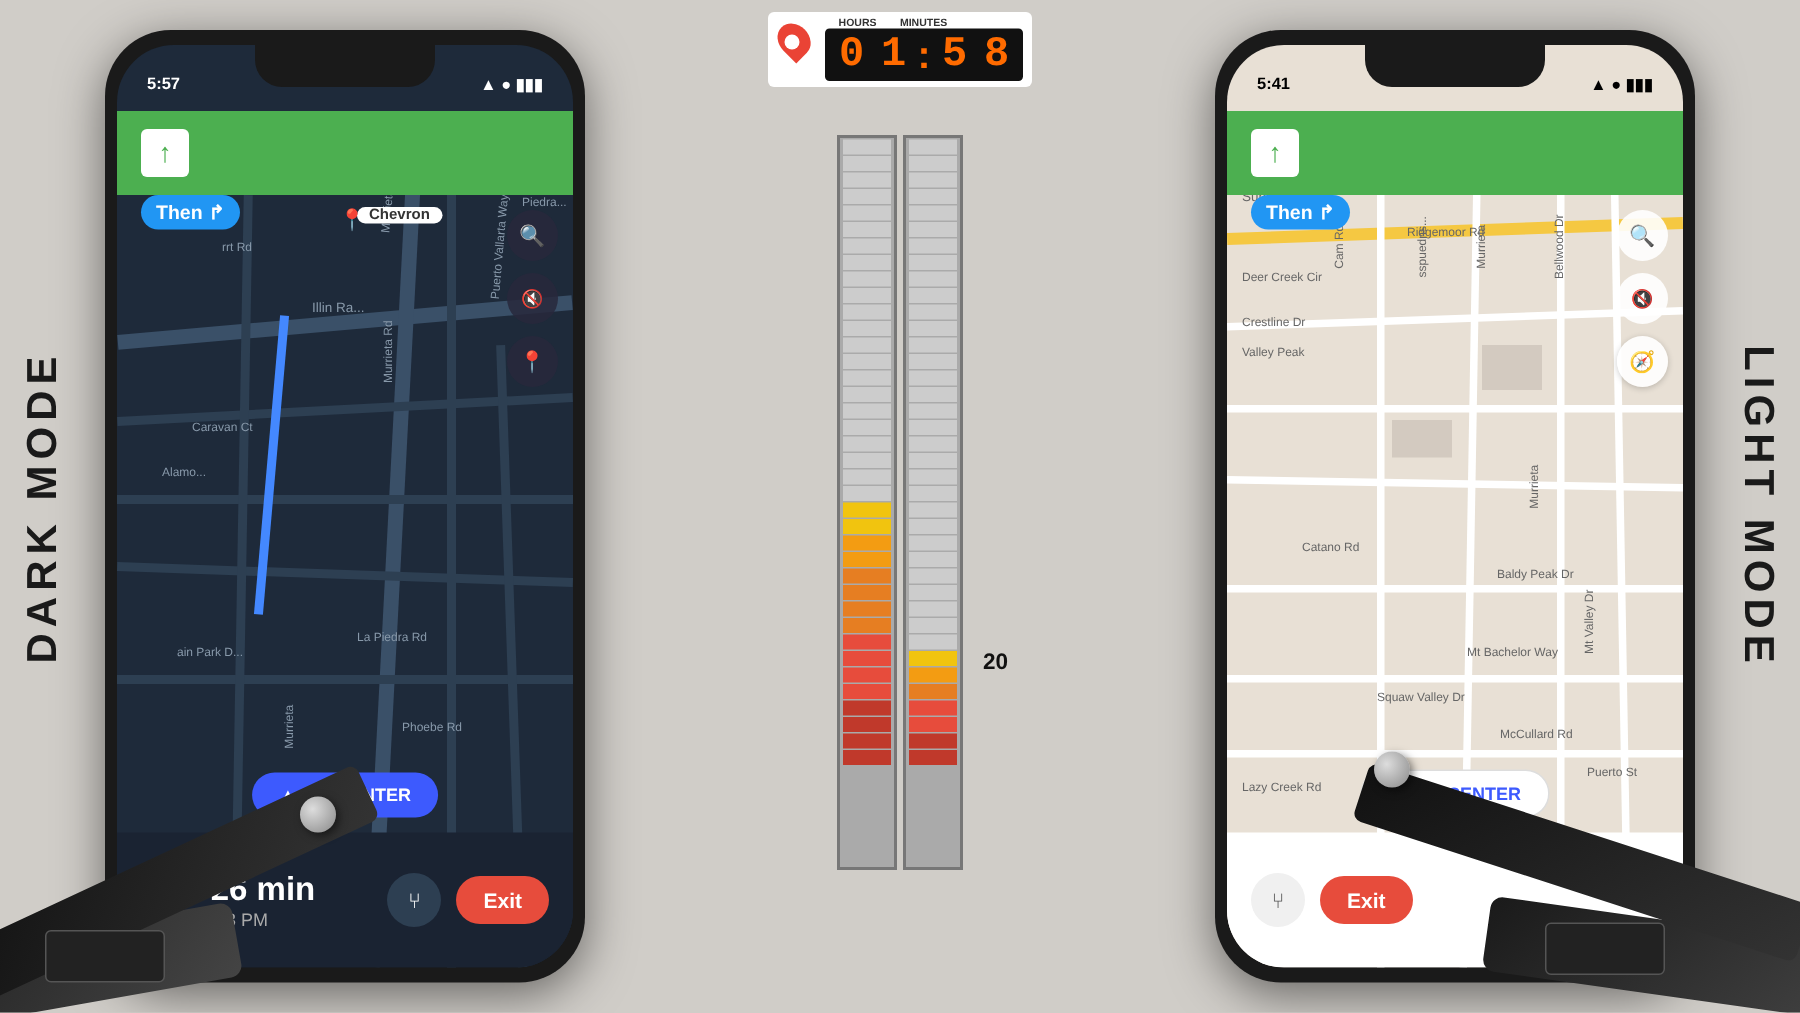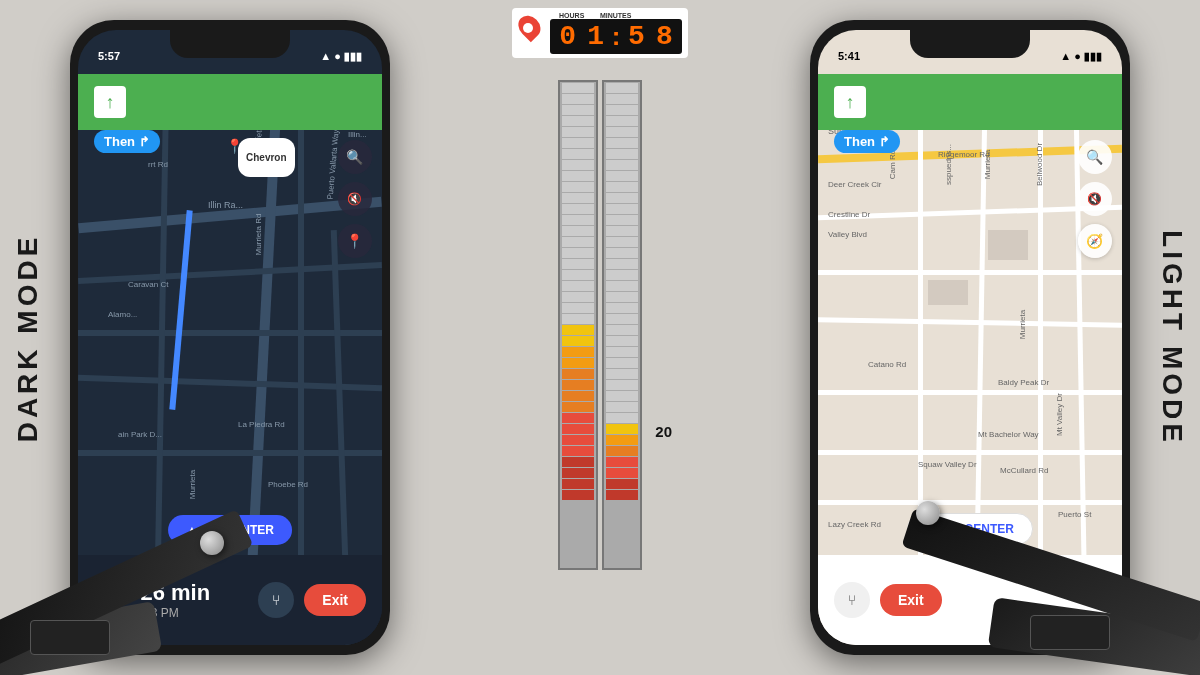--- a/index.html
+++ b/index.html
@@ -348,21 +348,21 @@
       flex-direction: column;
       align-items: center;
       gap: 4px;
     }
 
     
     .poi-label {
       position: absolute;
       background: white;
       border-radius: 12px;
-      padding: 14px 8px;
+      padding: 0 8px;
       font-size: 10px;
       font-weight: 600;
       color: #333;
       z-index: 7;
       white-space: nowrap;
     }
 
     
     .map-block {
       position: absolute;
@@ -404,21 +404,21 @@
       <span class="map-label map-label-dark" style="top:130px;left:70px;font-size:8px;">rrt Rd</span>
       <span class="map-label map-label-dark" style="top:250px;left:50px;font-size:8px;">Caravan Ct</span>
       <span class="map-label map-label-dark" style="top:200px;left:160px;font-size:8px;transform:rotate(-90deg);">Murrieta Rd</span>
       <span class="map-label map-label-dark" style="top:280px;left:30px;font-size:8px;">Alamo...</span>
       <span class="map-label map-label-dark" style="top:400px;left:40px;font-size:8px;">ain Park D...</span>
       <span class="map-label map-label-dark" style="top:390px;left:160px;font-size:8px;">La Piedra Rd</span>
       <span class="map-label map-label-dark" style="top:450px;left:190px;font-size:8px;">Phoebe Rd</span>
       <span class="map-label map-label-dark" style="top:130px;left:220px;font-size:8px;transform:rotate(-85deg);">Puerto Vallarta Way</span>
       <span class="map-label map-label-dark" style="top:100px;left:160px;font-size:8px;transform:rotate(-85deg);">Murrieta Rd</span>
       <span class="map-label map-label-dark" style="top:450px;left:100px;font-size:8px;transform:rotate(-90deg);">Murrieta</span>
-      <span class="map-label map-label-dark" style="top:100px;left:270px;font-size:8px;">Illin...</span>
+      <span class="map-label map-label-dark" style="top:100px;left:270px;font-size:8px;">Piedra...</span>
     </div>
 
     <div class="status-bar status-bar-dark">
       <span>5:57</span>
       <span>▲ ● ▮▮▮</span>
     </div>
 
     <div class="nav-header">
       <div class="nav-arrow">↑</div>
     </div>
@@ -480,21 +480,21 @@
           <span style="color:#ff6b00;font-size:28px;font-weight:bold;font-family:'Courier New',monospace;width:28px;text-align:center;">0</span>
           <span style="color:#ff6b00;font-size:28px;font-weight:bold;font-family:'Courier New',monospace;width:28px;text-align:center;">1</span>
           <span style="color:#ff6b00;font-size:26px;font-weight:bold;padding:0 2px;">:</span>
           <span style="color:#ff6b00;font-size:28px;font-weight:bold;font-family:'Courier New',monospace;width:28px;text-align:center;">5</span>
           <span style="color:#ff6b00;font-size:28px;font-weight:bold;font-family:'Courier New',monospace;width:28px;text-align:center;">8</span>
         </div>
       </div>
     </div>
   </div>
 
-  <div style="position:absolute;top:80px;display:flex;flex-direction:row;gap:4px;align-items:flex-start;">
+  <div style="position:absolute;top:90px;display:flex;flex-direction:row;gap:4px;align-items:flex-start;">
 
     <div style="position:relative;">
       <div style="width:40px;height:490px;background:#aaa;border:2px solid #777;overflow:hidden;position:relative;">
 
         <div id="battery-segments-left" style="position:absolute;top:0;left:0;right:0;">
             <div style="height: 10px; margin: 1px 2px; background: rgb(204, 204, 204);"></div>
             <div style="height: 10px; margin: 1px 2px; background: rgb(204, 204, 204);"></div>
             <div style="height: 10px; margin: 1px 2px; background: rgb(204, 204, 204);"></div>
             <div style="height: 10px; margin: 1px 2px; background: rgb(204, 204, 204);"></div>
             <div style="height: 10px; margin: 1px 2px; background: rgb(204, 204, 204);"></div>
@@ -603,30 +603,30 @@
       <div class="road-v" style="top:44px;bottom:0;left:220px;background:#fff;width:5px;"></div>
       <div class="road-v" style="top:44px;bottom:0;left:260px;background:#fff;width:5px;transform:rotate(-1deg);"></div>
 
       <div class="map-block" style="top:200px;left:170px;width:40px;height:30px;background:rgba(180,170,160,0.4);"></div>
       <div class="map-block" style="top:250px;left:110px;width:40px;height:25px;background:rgba(180,170,160,0.4);"></div>
 
       <span class="map-label map-label-light" style="top:96px;left:10px;font-size:9px;">Sunnyvale Ct</span>
       <span class="map-label map-label-light" style="top:120px;left:120px;font-size:8px;">Ridgemoor Rd</span>
       <span class="map-label map-label-light" style="top:150px;left:10px;font-size:8px;">Deer Creek Cir</span>
       <span class="map-label map-label-light" style="top:180px;left:10px;font-size:8px;">Crestline Dr</span>
-      <span class="map-label map-label-light" style="top:200px;left:10px;font-size:8px;">Valley Blvd</span>
+      <span class="map-label map-label-light" style="top:200px;left:10px;font-size:8px;">Valley Peak</span>
       <span class="map-label map-label-light" style="top:130px;left:200px;font-size:8px;transform:rotate(-90deg);">Bellwood Dr</span>
       <span class="map-label map-label-light" style="top:130px;left:155px;font-size:8px;transform:rotate(-90deg);">Murrieta</span>
       <span class="map-label map-label-light" style="top:130px;left:110px;font-size:8px;transform:rotate(-90deg);">sspuedns...</span>
       <span class="map-label map-label-light" style="top:130px;left:60px;font-size:8px;transform:rotate(-90deg);">Cam Rd</span>
       <span class="map-label map-label-light" style="top:330px;left:50px;font-size:8px;">Catano Rd</span>
       <span class="map-label map-label-light" style="top:348px;left:180px;font-size:8px;">Baldy Peak Dr</span>
       <span class="map-label map-label-light" style="top:400px;left:160px;font-size:8px;">Mt Bachelor Way</span>
       <span class="map-label map-label-light" style="top:430px;left:100px;font-size:8px;">Squaw Valley Dr</span>
-      <span class="map-label map-label-light" style="top:436px;left:170px;font-size:8px;padding-left:12px;">McCullard Rd</span>
+      <span class="map-label map-label-light" style="top:455px;left:170px;font-size:8px;padding-left:12px;">McCullard Rd</span>
       <span class="map-label map-label-light" style="top:480px;left:240px;font-size:8px;">Puerto St</span>
       <span class="map-label map-label-light" style="top:490px;left:10px;font-size:8px;">Lazy Creek Rd</span>
       <span class="map-label map-label-light" style="top:380px;left:220px;font-size:8px;transform:rotate(-90deg);">Mt Valley Dr</span>
       <span class="map-label map-label-light" style="top:290px;left:190px;font-size:8px;transform:rotate(-90deg);">Murrieta</span>
     </div>
 
     <div class="status-bar status-bar-light">
       <span>5:41</span>
       <span>▲ ● ▮▮▮</span>
     </div>

